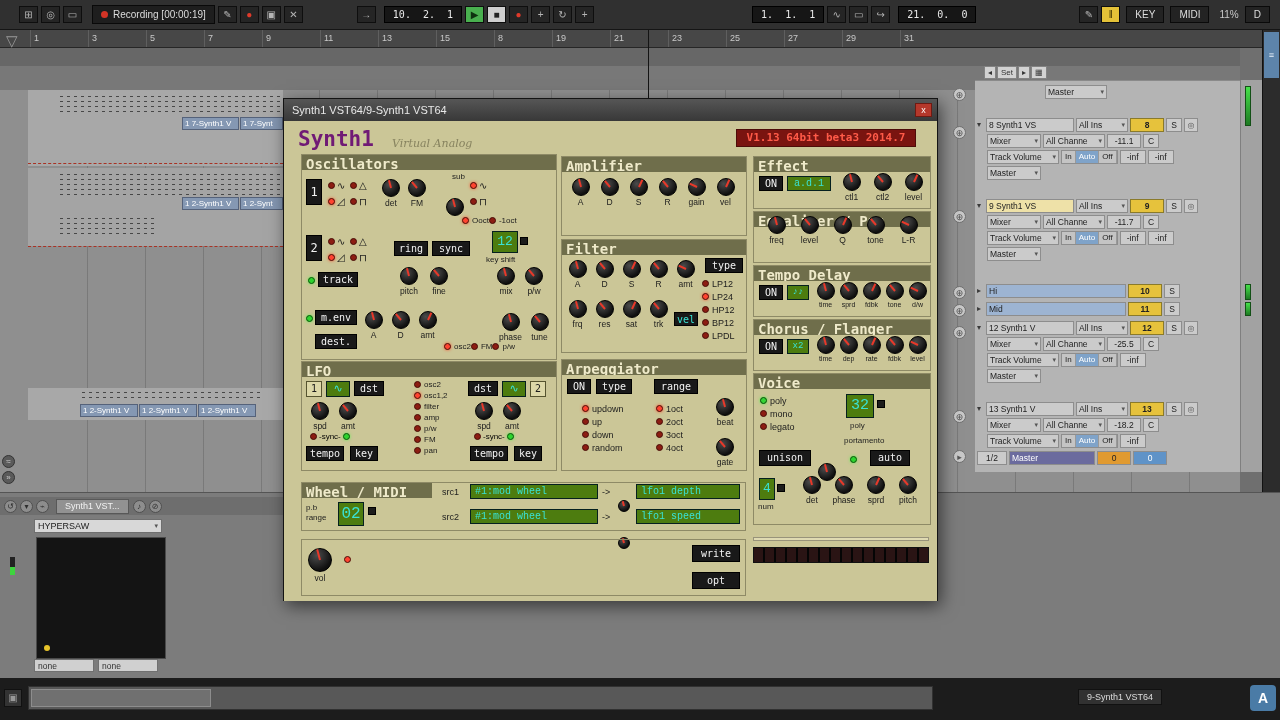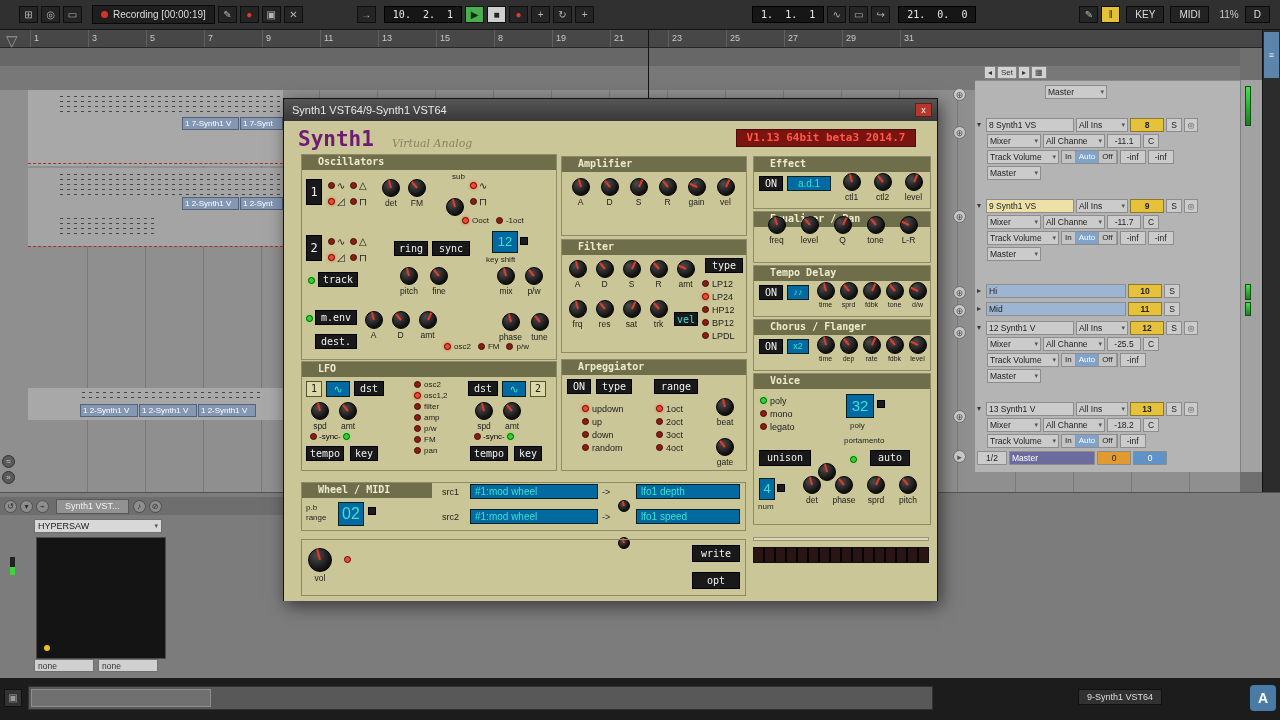--- a/index.html
+++ b/index.html
@@ -98,41 +98,41 @@
 
 
 #plugin{position:absolute;left:283px;top:98px;width:655px;height:503px;z-index:10;border:1px solid #141414;box-shadow:3px 5px 16px rgba(0,0,0,.55)}
 #plugin .titlebar{height:22px;background:linear-gradient(#565656,#383838);color:#e8e8e8;font-size:11px;display:flex;align-items:center;padding:0 5px 0 8px}
 #plugin .close{margin-left:auto;width:17px;height:14px;background:#b5382b;border:1px solid #6e1a12;color:#fff;font-size:9px;text-align:center;line-height:12px}
 #pbody{position:relative;width:653px;height:480px;background:#cbc697}
 .s1-logo{position:absolute;left:14px;top:6px;font-family:"DejaVu Sans Mono",monospace;font-weight:bold;font-size:21px;color:#701a75}
 .s1-tag{position:absolute;left:108px;top:16px;font-style:italic;font-size:11px;color:#87835f;font-family:"DejaVu Serif",serif}
 .s1-ver{position:absolute;left:452px;top:8px;width:180px;height:18px;background:#7a1410;border:1px solid #4e0c09;color:#ff5a48;font-family:"DejaVu Sans Mono",monospace;font-weight:bold;font-size:11px;text-align:center;line-height:16px}
 .sec{position:absolute;border:1px solid #8e8a66}
-.sec-h{height:15px;background:#6f6e4b;color:#efeaca;font-size:10px;font-weight:bold;padding:1px 16px;font-family:"DejaVu Sans Mono",monospace;white-space:nowrap;overflow:hidden}
+.sec-h{height:15px;background:#6f6e4b;color:#efeaca;font-size:14px;font-weight:bold;padding:1px 4px;font-family:"DejaVu Sans Mono",monospace;white-space:nowrap;overflow:hidden}
 .bbtn{background:#191919;border:1px solid #000;color:#f2f2f2;font-family:"DejaVu Sans Mono",monospace;font-size:10px;text-align:center;line-height:13px;overflow:hidden;white-space:nowrap}
 .lbtn{background:#ddd8a8;border:1px solid #55532f;color:#1c1c1c;font-family:"DejaVu Sans Mono",monospace;font-size:10px;text-align:center}
-.disp{background:#0369a1;border:1px solid #05201f;color:#39e2d4;font-family:Liberation Sans, sans-serif;text-align:center;overflow:hidden;white-space:nowrap}
+.disp{background:#4d7c0f;border:1px solid #05201f;color:#39e2d4;font-family:Liberation Mono, monospace;text-align:center;overflow:hidden;white-space:nowrap}
 .sq{background:#1c1c1c;border:1px solid #000;width:8px;height:8px}
 .lab{position:absolute;font-size:8px;color:#1e1e1e;white-space:nowrap}
 .knob{width:18px;height:18px;border-radius:50%;background:radial-gradient(circle at 35% 30%,#4c4c4c,#101010 70%);border:1px solid #000;position:relative;flex:none}
 .knob i{position:absolute;left:50%;top:50%;width:2px;height:8px;margin-left:-1px;background:#e8392a;transform-origin:50% 0;transform:rotate(165deg)}
 .knob.sm{width:12px;height:12px}.knob.sm i{height:5px}
 .knob.lg{width:24px;height:24px}.knob.lg i{height:11px}
 .kn{display:flex;flex-direction:column;align-items:center}
 .kn .klbl{font-size:8.5px;color:#1c1c1c;margin-top:1px;white-space:nowrap}
 .krow{position:absolute;display:flex}
 .kn:nth-child(2n) .knob i{transform:rotate(140deg)}
 .kn:nth-child(3n) .knob i{transform:rotate(205deg)}
 .kn:nth-child(5n) .knob i{transform:rotate(115deg)}
 .rdot{width:7px;height:7px;border-radius:50%;background:#8c1d12;border:1px solid #480d07;flex:none}
 .gled{width:7px;height:7px;border-radius:50%;background:#2ed42e;border:1px solid #0a520a;box-shadow:0 0 3px rgba(60,255,60,.7);flex:none}
 .rlist{position:absolute}
 .rlist .ritem{display:flex;align-items:center;gap:3px;height:13px;font-size:9px;color:#1c1c1c}
-.rlist.h{display:flex;gap:7px}
+.rlist.h{display:flex;}
 .rlist.h .ritem{height:10px;font-size:8px}
 .rlist.tiny .ritem{height:11px;font-size:8px}
 .wgrid{position:absolute;display:grid;grid-template-columns:22px 22px;grid-auto-rows:16px}
 .witem{display:flex;align-items:center;gap:2px;font-size:10px;color:#1a1a1a}
 .witem b{font-weight:normal;font-family:"DejaVu Sans",sans-serif}
 #osc1-waves .witem:nth-child(3) .rdot,#osc2-waves .witem:nth-child(3) .rdot,
 #sub-waves .witem:nth-child(1) .rdot,#oct-radios .ritem:nth-child(1) .rdot,
 #dest-radios .ritem:nth-child(1) .rdot,#filter-types .ritem:nth-child(2) .rdot,
 #arp-modes .ritem:nth-child(1) .rdot,#arp-ranges .ritem:nth-child(1) .rdot,
 #lfo-dst .ritem:nth-child(2) .rdot{background:#ff4430;box-shadow:0 0 3px rgba(255,70,40,.85)}

